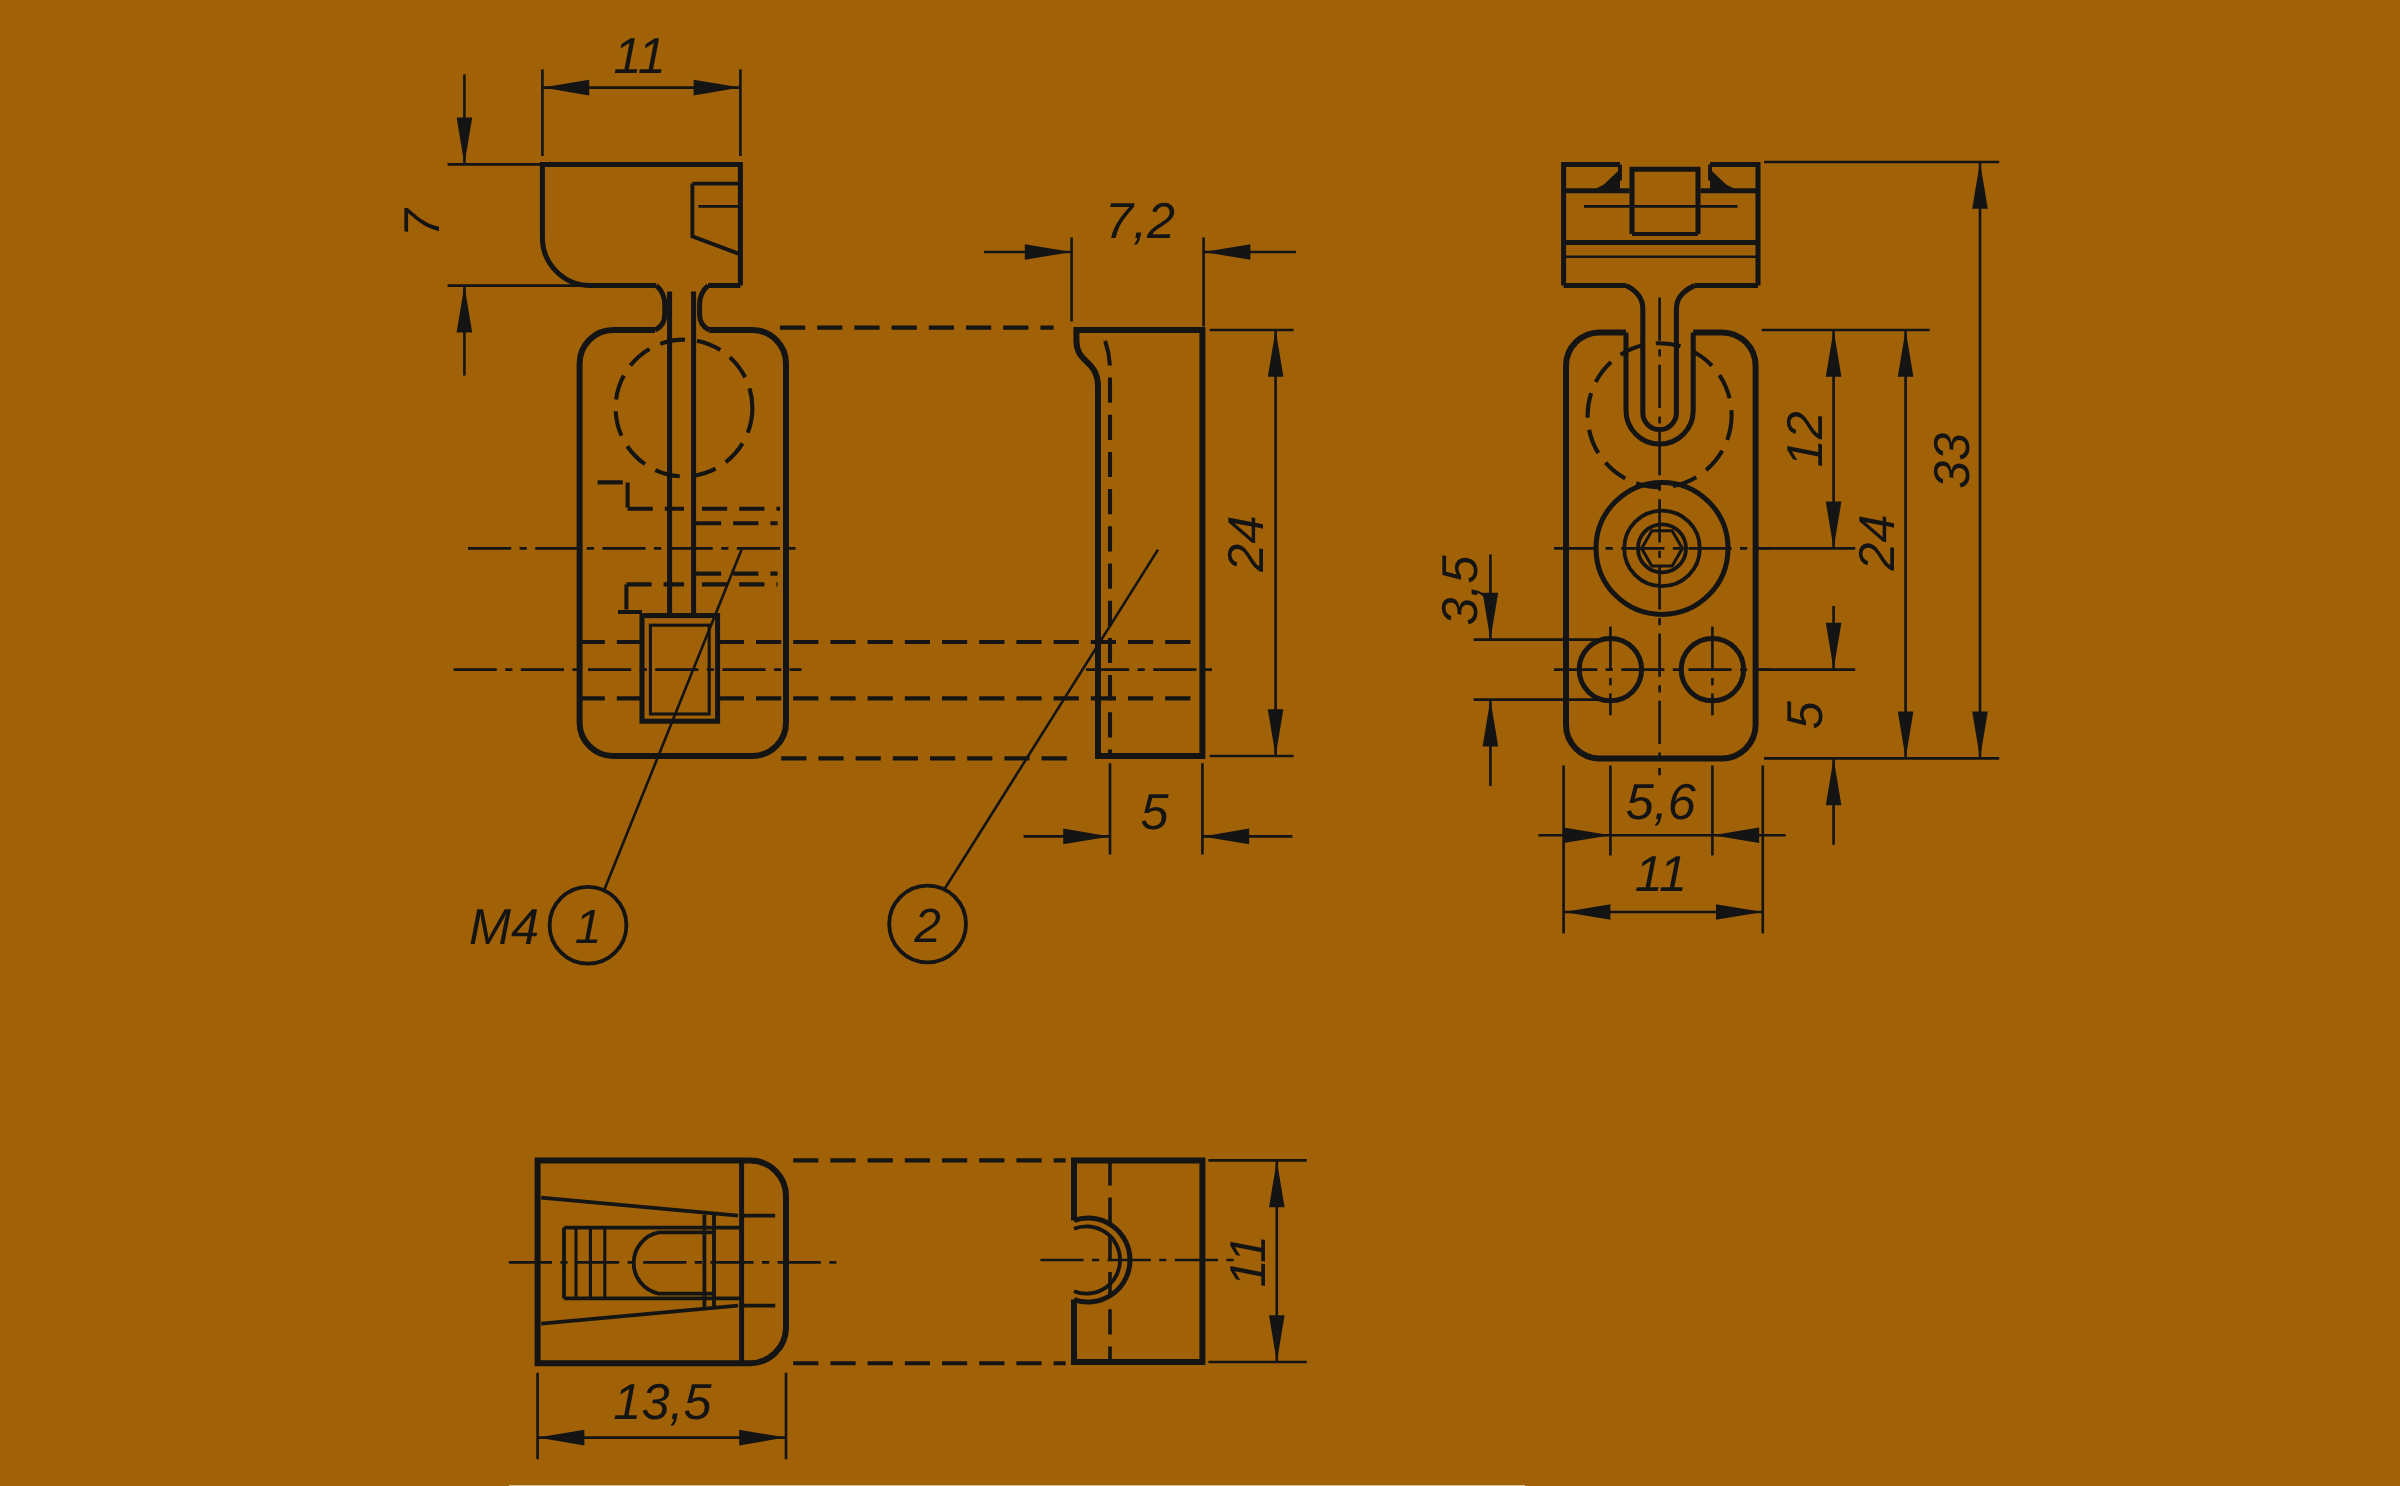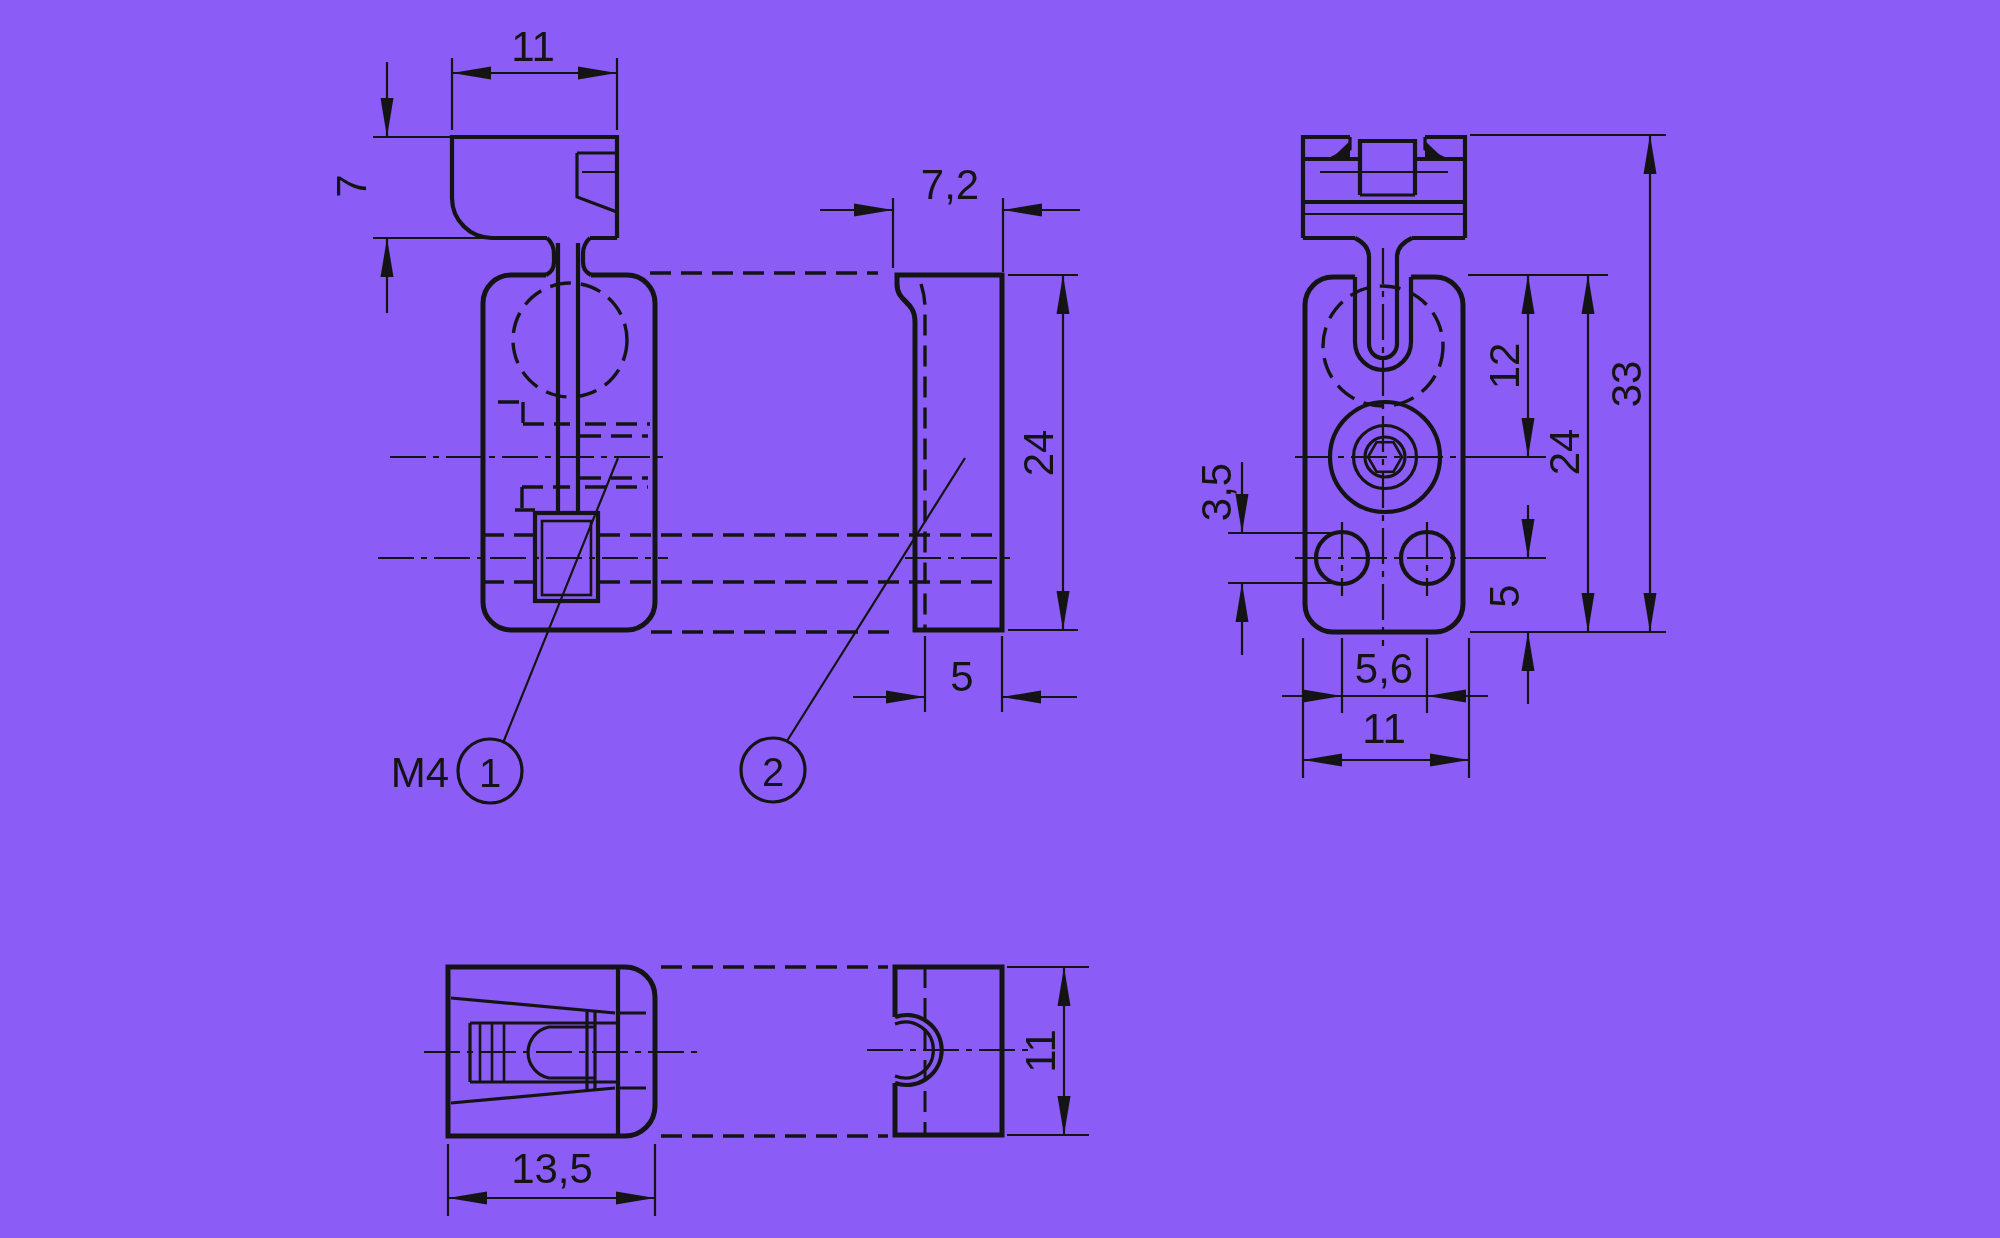--- a/index.html
+++ b/index.html
@@ -1,16 +1,16 @@
 <!DOCTYPE html>
 <html><head>
 <meta charset="utf-8">
 <style>
   html,body{margin:0;padding:0;background:#ffffff;}
-  .stage{position:relative;width:2000px;height:1238px;background:#8b5cf6;overflow:hidden;}
+  .stage{position:relative;width:2000px;height:1238px;background:#a16207;overflow:hidden;font-style:italic;}
   svg{display:block;font-family:"Liberation Sans", sans-serif;}
   .ol{stroke:#141414;fill:none;stroke-width:5;}
   .ol2{stroke:#141414;fill:none;stroke-width:4.2;}
   .in{stroke:#141414;fill:none;stroke-width:3.2;}
   .in2{stroke:#141414;fill:none;stroke-width:2.6;}
   .hid{stroke:#141414;fill:none;stroke-width:3.4;stroke-dasharray:21 10;}
   .hid2{stroke:#141414;fill:none;stroke-width:3;stroke-dasharray:21 10;}
   .cl{stroke:#141414;fill:none;stroke-width:2.2;stroke-dasharray:36 7 6 7;}
   .dim{stroke:#141414;fill:none;stroke-width:2.2;}
   .thin{stroke:#141414;fill:none;stroke-width:2.2;}

